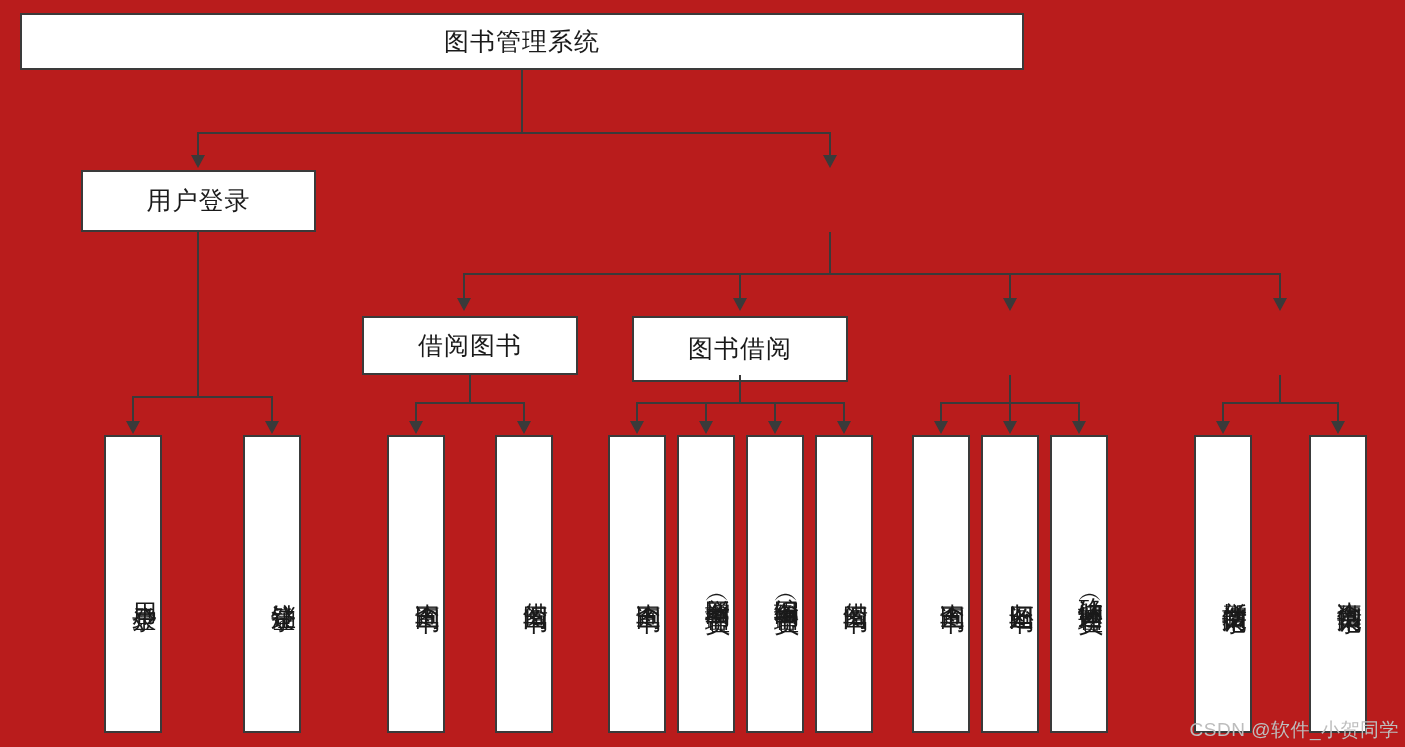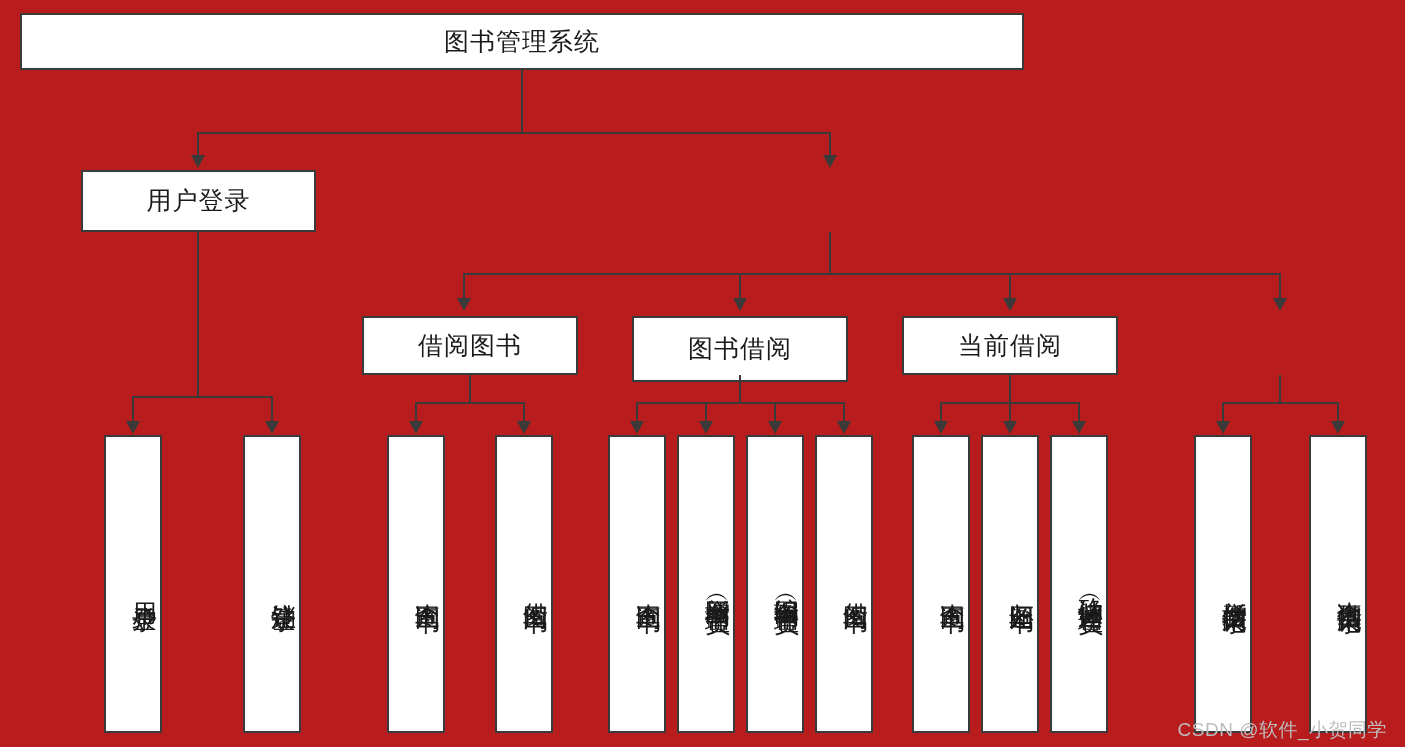--- a/index.html
+++ b/index.html
@@ -54,21 +54,21 @@
   .hline{ height:2px; }
   .arrow{
     position:absolute;
     width:0;height:0;
     border-left:7px solid transparent;
     border-right:7px solid transparent;
     border-top:13px solid #3a3a3a;
   }
   #watermark{
     position:absolute;
-    right:18px;
+    right:6px;
     bottom:4px;
     font-size:19px;
     color:#bdbdbd;
     white-space:nowrap;
     letter-spacing:0.5px;
     pointer-events:none;
   }
 </style>
 </head>
 <body>
@@ -110,23 +110,20 @@
   <div class="arrow" style="left:1003px;top:298px;"></div>
   <div class="edge vline" style="left:1279px;top:273px;width:2px;height:28px;"></div>
   <div class="arrow" style="left:1273px;top:298px;"></div>
 
   <div class="node h" style="left:362px;top:316px;width:216px;height:59px;">
     <span class="lbl">借阅图书</span>
   </div>
   <div class="node h" style="left:632px;top:316px;width:216px;height:66px;">
     <span class="lbl">图书借阅</span>
   </div>
-  <div class="node h" style="left:902px;top:316px;width:216px;height:59px;">
-    <span class="lbl">当前借阅</span>
-  </div>
 
   <div class="edge vline" style="left:469px;top:375px;width:2px;height:28px;"></div>
   <div class="edge hline" style="left:415px;top:402px;width:110px;height:2px;"></div>
   <div class="edge vline" style="left:415px;top:402px;width:2px;height:22px;"></div>
   <div class="arrow" style="left:409px;top:421px;"></div>
   <div class="edge vline" style="left:523px;top:402px;width:2px;height:22px;"></div>
   <div class="arrow" style="left:517px;top:421px;"></div>
 
   <div class="edge vline" style="left:739px;top:375px;width:2px;height:28px;"></div>
   <div class="edge hline" style="left:636px;top:402px;width:209px;height:2px;"></div>

